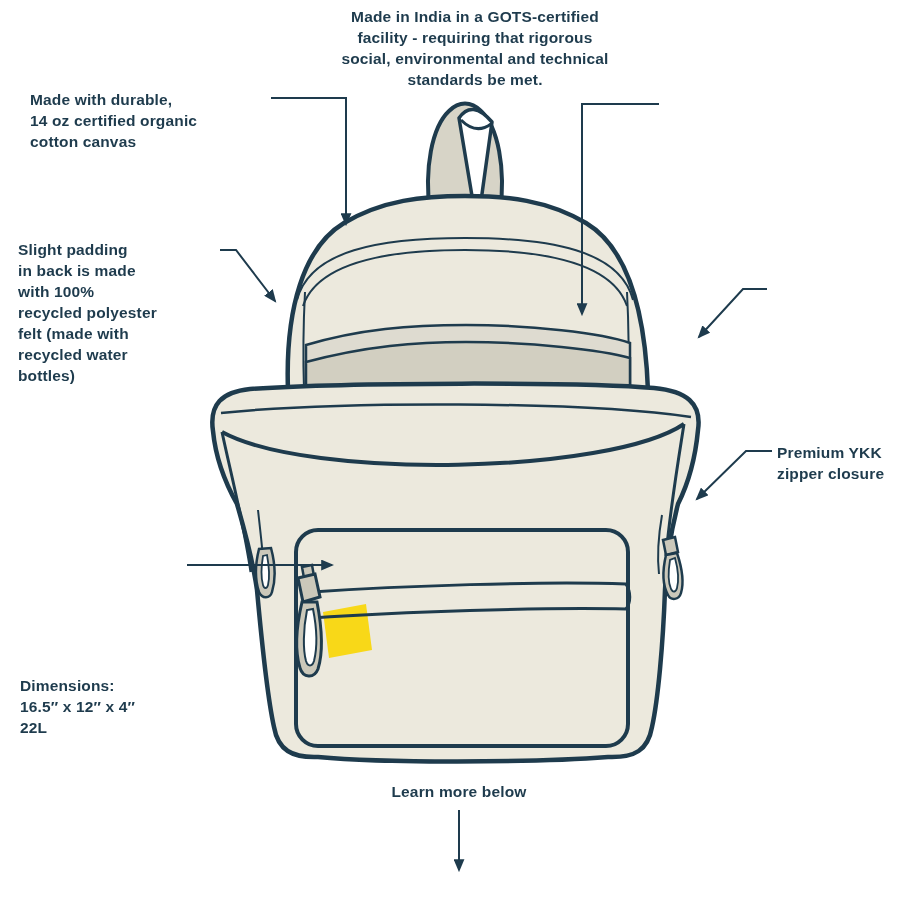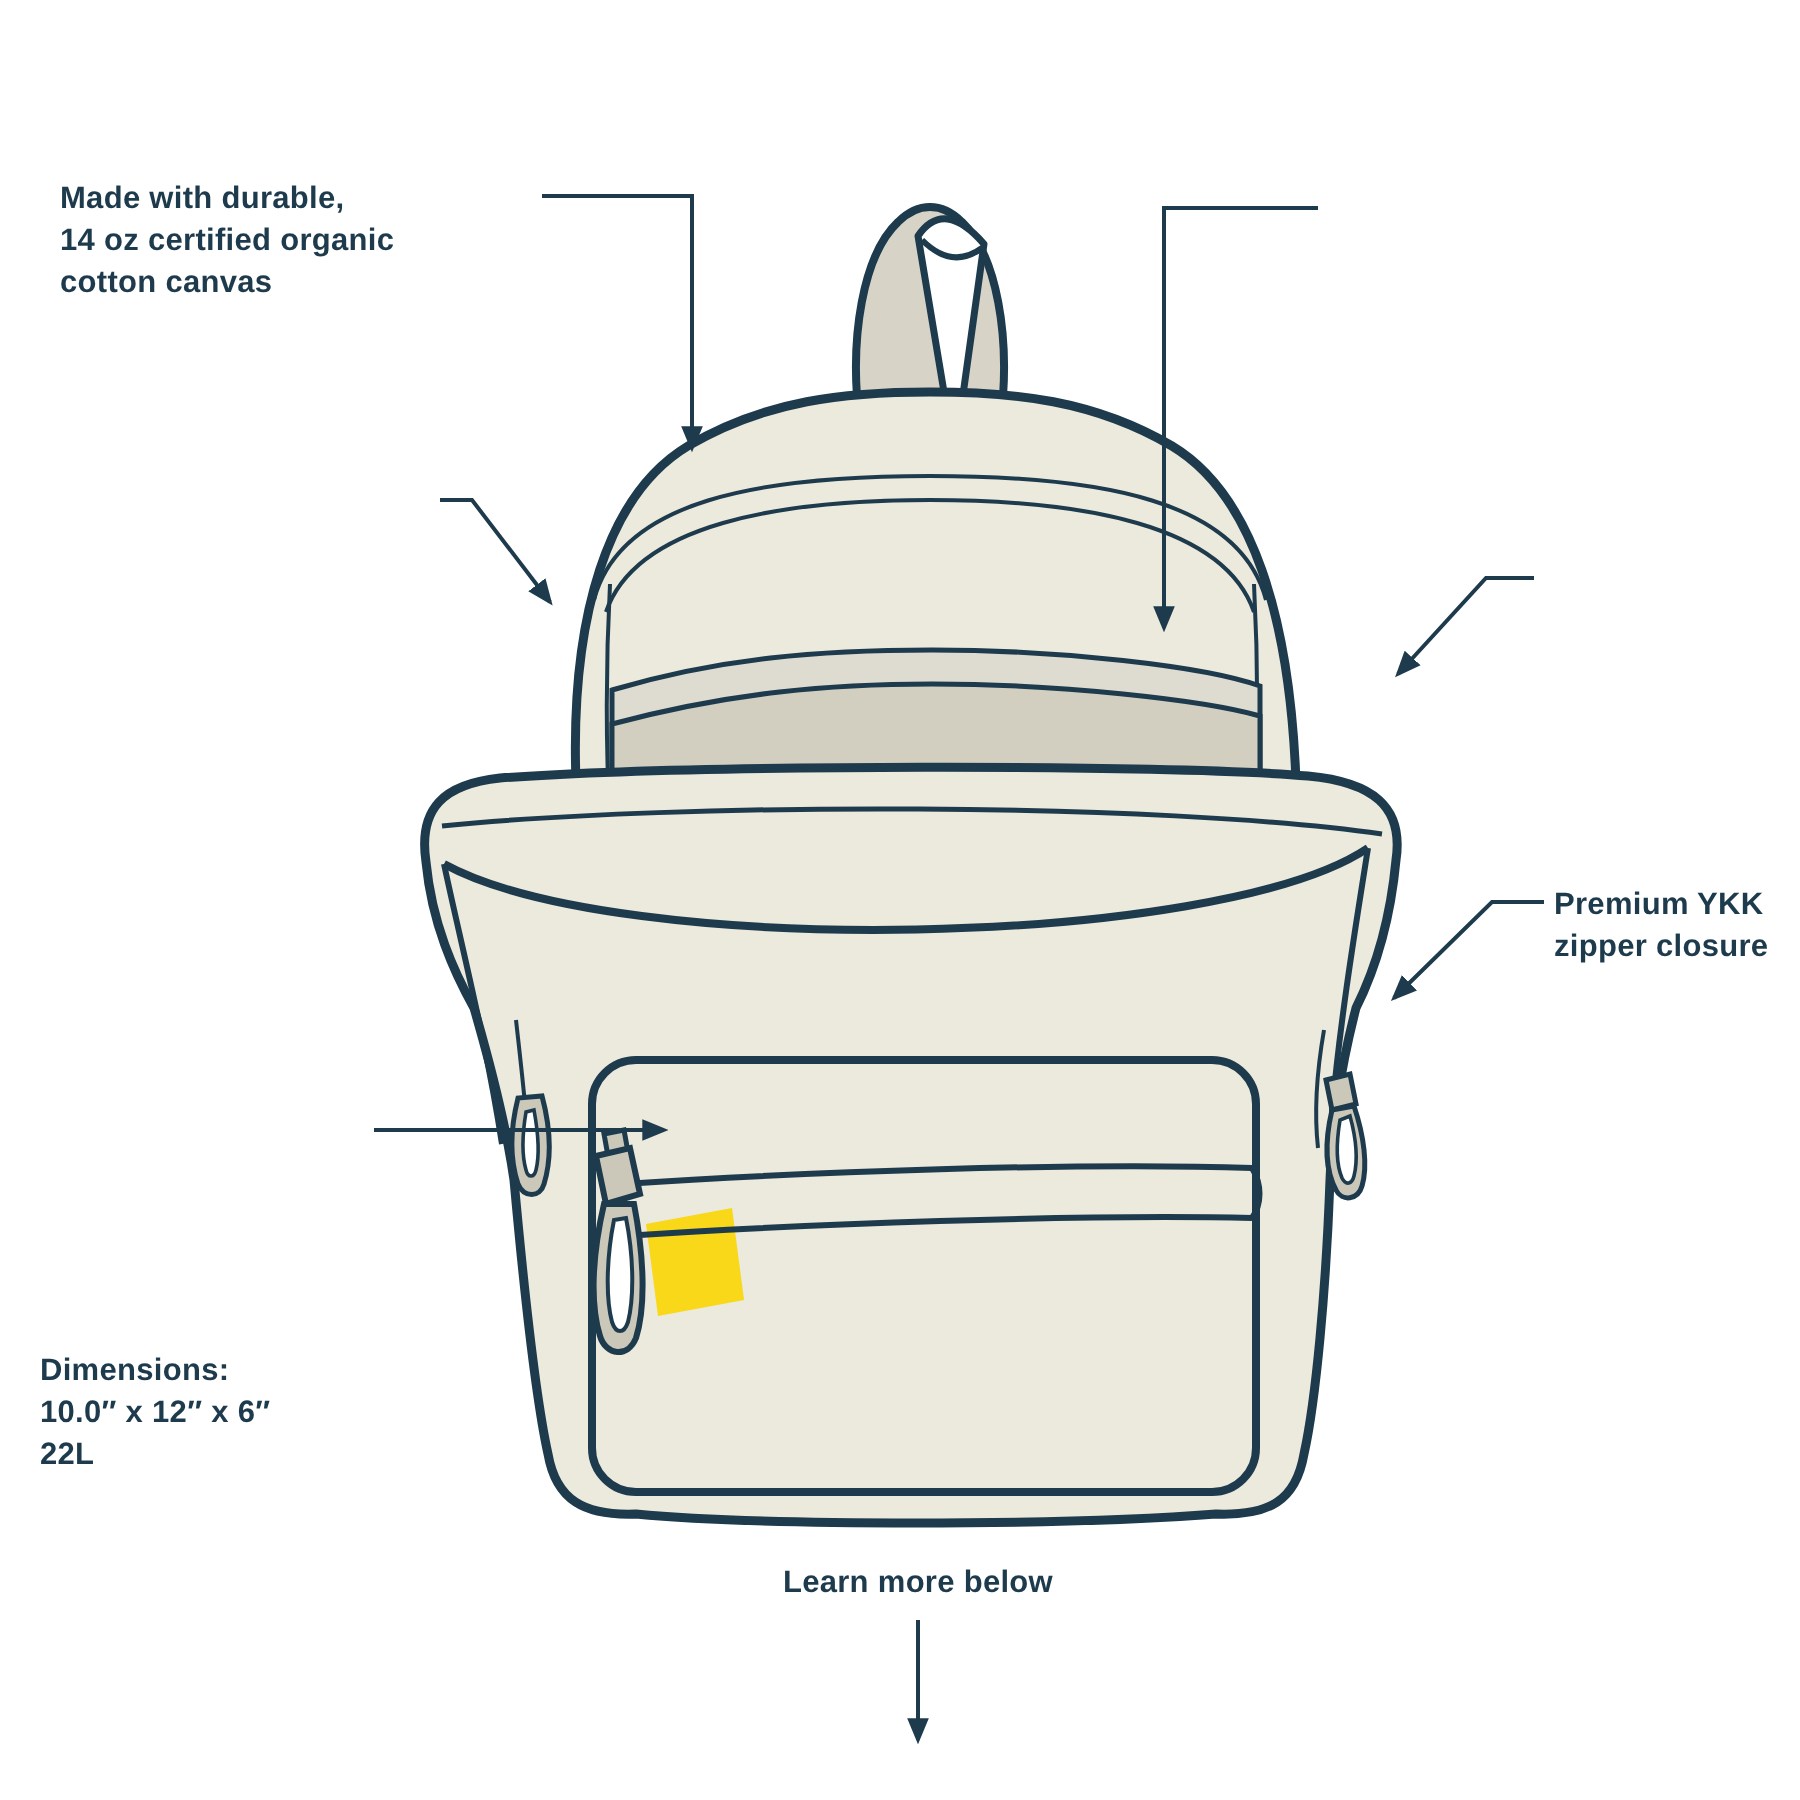--- a/index.html
+++ b/index.html
@@ -94,32 +94,43 @@
       <path d="M271,98 L346,98 L346,224" marker-end="url(#arrow)"></path>
       <path d="M659,104 L582,104 L582,314" marker-end="url(#arrow)"></path>
       <path d="M220,250 L236,250 L275,301" marker-end="url(#arrow)"></path>
       <path d="M767,289 L743,289 L699,337" marker-end="url(#arrow)"></path>
       <path d="M772,451 L746,451 L697,499" marker-end="url(#arrow)"></path>
       <path d="M187,565 L332,565" marker-end="url(#arrow)"></path>
       <path d="M459,810 L459,870" marker-end="url(#arrow)"></path>
     </g>
   </svg>
 
+  <div class="label ta-c" style="left:275px;top:6px;width:400px;">Made in India in a GOTS-certified
+facility - requiring that rigorous
+social, environmental and technical
+standards be met.</div>
 
   <div class="label ta-r" style="left:30px;top:89px;width:238px;">Made with durable,
 14 oz certified organic
 cotton canvas</div>
 
 
+  <div class="label ta-r" style="left:18px;top:239px;width:197px;">Slight padding
+in back is made
+with 100%
+recycled polyester
+felt (made with
+recycled water
+bottles)</div>
 
 
   <div class="label ta-l" style="left:777px;top:442px;width:125px;">Premium YKK
 zipper closure</div>
 
 
   <div class="label ta-r" style="left:20px;top:675px;width:157px;">Dimensions:
-10.0″ x 12″ x 6″
+16.5″ x 12″ x 4″
 22L</div>
 
 
   <div class="label ta-c" style="left:330px;top:781px;width:258px;">Learn more below</div>
 
 </div>
 
 </body></html>

